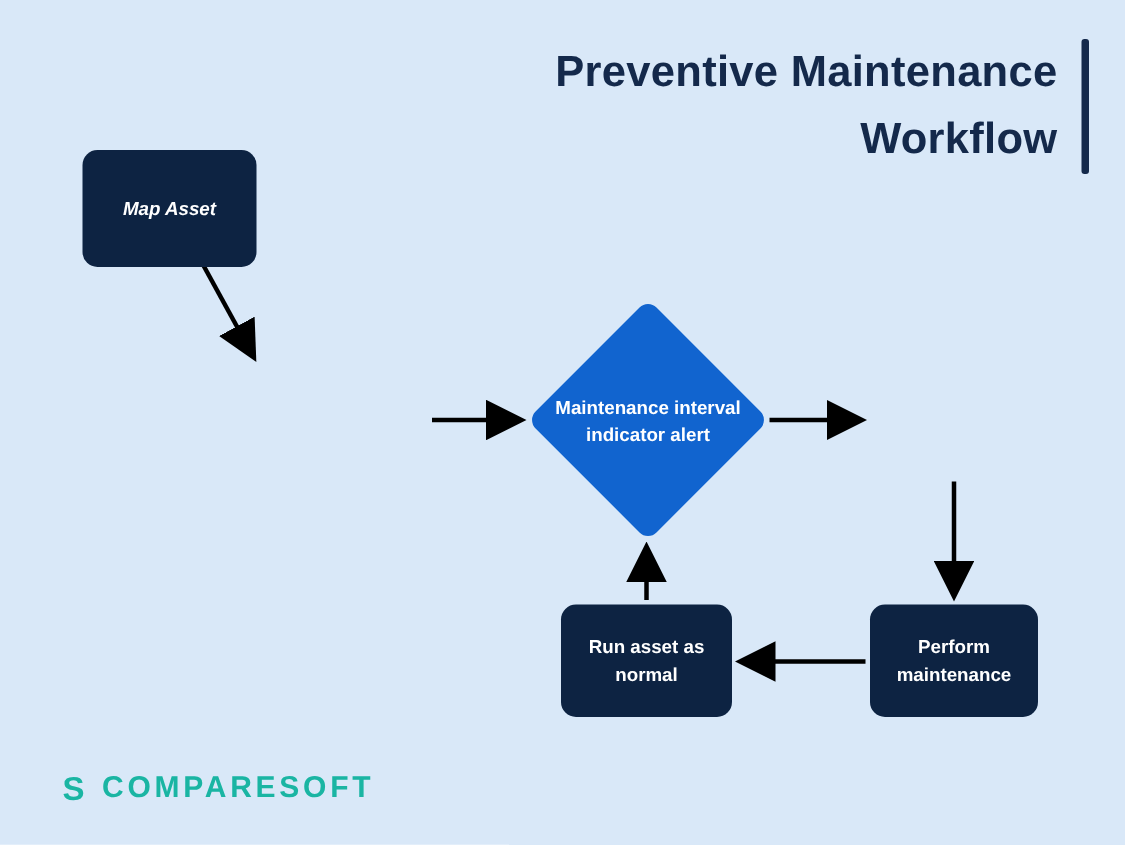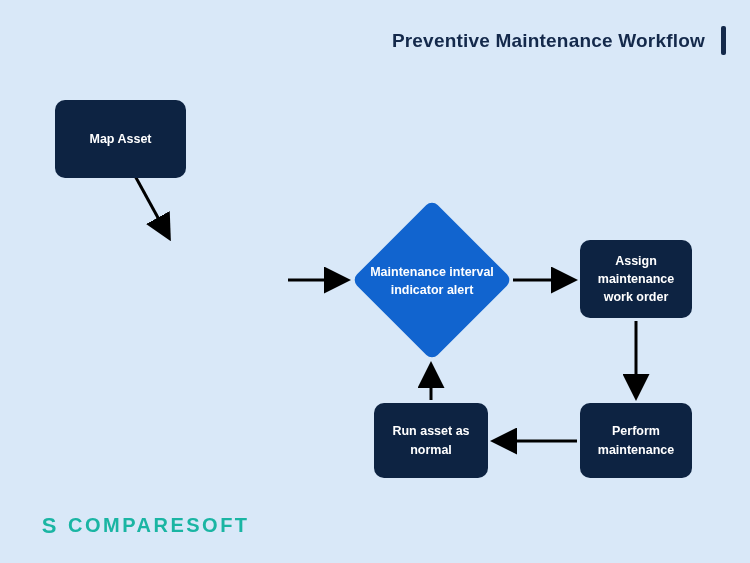--- a/index.html
+++ b/index.html
@@ -11,21 +11,21 @@
     overflow:hidden;
   }
   .title-wrap{
     position:absolute;
     top:26px;right:24px;
     display:flex;align-items:stretch;
   }
   .title{
     width:430px;
     text-align:right;
-    font-size:19px;
+    font-size:29px;
     font-weight:800;
     line-height:1.55;
     color:#14294b;
     letter-spacing:.2px;
   }
   .title-bar{
     width:5px;
     background:#14294b;
     margin-left:16px;
     border-radius:2px;
@@ -36,21 +36,21 @@
     color:#ffffff;
     border-radius:10px;
     display:flex;align-items:center;justify-content:center;
     text-align:center;
     font-size:12.5px;
     font-weight:700;
     line-height:1.45;
     padding:6px 10px;
     box-sizing:border-box;
   }
-  .node-map{left:55px;top:100px;width:131px;height:78px;}
+  .node-map{left:55px;top:100px;width:116px;height:78px;font-style:italic;}
   .node-set{left:172px;top:239px;width:113px;height:80px;}
   .node-assign{left:580px;top:240px;width:112px;height:78px;}
   .node-perform{left:580px;top:403px;width:112px;height:75px;}
   .node-run{left:374px;top:403px;width:114px;height:75px;}
   .diamond{
     position:absolute;
     left:375px;top:223px;
     width:114px;height:114px;
     background:#1164cf;
     transform:rotate(45deg);
@@ -118,23 +118,20 @@
   <div class="node node-map">
     <span>Map Asset</span>
   </div>
 
 
   <div class="diamond"></div>
   <div class="diamond-label">
     <span>Maintenance interval indicator alert</span>
   </div>
 
-  <div class="node node-assign">
-    <span>Assign maintenance work order</span>
-  </div>
 
   <div class="node node-run">
     <span>Run asset as normal</span>
   </div>
 
   <div class="node node-perform">
     <span>Perform maintenance</span>
   </div>
 
   <div class="logo">

